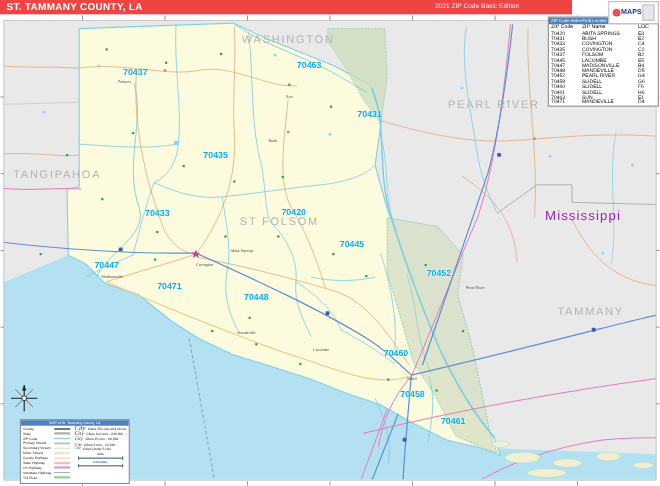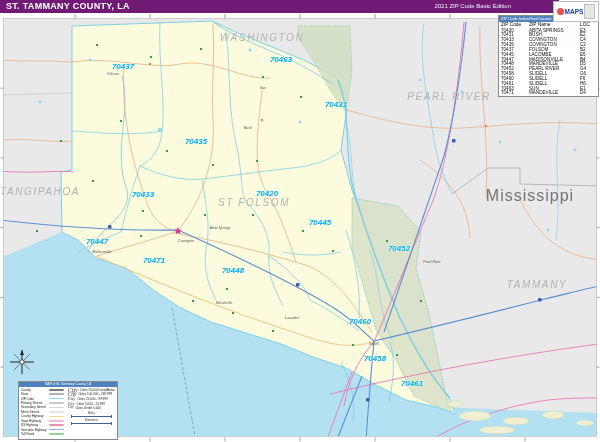--- a/index.html
+++ b/index.html
@@ -1,36 +1,36 @@
 <!DOCTYPE html>
 <html><head>
 <meta charset="utf-8">
 <style>
   html,body{margin:0;padding:0;background:#fff;}
   .stage{position:relative;width:600px;height:442px;overflow:hidden;background:#fff;
          font-family:"Liberation Sans",sans-serif;border:0;}
   
-  .titlebar{position:absolute;left:0;top:0;width:520px;height:13px;background:#701a75;z-index:30;padding-left:39px;}
+  .titlebar{position:absolute;left:0;top:0;width:520px;height:13px;background:#ef4444;z-index:30;}
   .titlebar .title{position:absolute;left:6px;top:1px;font-size:9px;font-weight:bold;color:#ffffff;letter-spacing:.3px;}
   .titlebar .edition{position:absolute;right:48px;top:3px;font-size:6px;color:#eaf2fb;}
   .logo{position:absolute;right:1px;top:1px;width:44px;height:19px;background:#ffffff;border:0.5px solid #bbb;
         z-index:31;display:flex;align-items:center;justify-content:center;gap:1px;}
   .logo-dot{width:7px;height:7px;border-radius:50%;background:radial-gradient(circle at 35% 35%,#f05050 55%,#c02020);}
   .logo-text{font-size:6.5px;font-weight:bold;color:#1c3f94;}
   .logo-box{width:9px;height:13px;background:#e7e7e7;border:0.5px solid #bfbfbf;}
   
   svg.map{position:absolute;left:0;top:0;z-index:1;}
   
-  #label-layer{position:absolute;left:0;top:0;width:500px;height:442px;z-index:10;pointer-events:none;font-style:italic;}
+  #label-layer{position:absolute;left:0;top:0;width:500px;height:442px;z-index:10;pointer-events:none;}
   #label-layer span{position:absolute;transform:translate(-50%,-50%);white-space:nowrap;}
   .county-label{font-size:10px;color:#b3b3b3;letter-spacing:1.6px;}
   .zip-label{font-size:8px;font-weight:bold;color:#00aeef;text-shadow:0 0 2px #ffffff,0 0 1px #ffffff;}
   .town-label{font-size:3.5px;color:#555;}
   .state-label{position:absolute;left:530px;top:196px;transform:translate(-50%,-50%);
-               font-size:16px;color:#737373;letter-spacing:1px;z-index:10;}
+               font-size:12px;color:#a21caf;letter-spacing:1px;z-index:10;}
   
   .ziptable{position:absolute;left:498px;top:15px;width:99px;background:rgba(255,255,255,.96);
             border:0.5px solid #8a8a8a;z-index:20;}
   .zt-title{background:#4f81bd;color:#fff;font-size:4px;line-height:6px;padding:0 2px;white-space:nowrap;overflow:hidden;}
   .zt-head{display:grid;grid-template-columns:28px 51px 16px;font-size:4.8px;line-height:6.5px;padding:0 2px;color:#000;}
   .zt-row{display:grid;grid-template-columns:28px 51px 16px;font-size:4.6px;line-height:4.85px;padding:0 2px;color:#111;}
   
   .legend{position:absolute;left:18px;top:381px;width:100px;height:59px;background:#ffffff;
           border:0.5px solid #8a8a8a;z-index:20;box-sizing:border-box;}
   .lg-title{background:#4f81bd;color:#fff;font-size:3.2px;line-height:4.5px;text-align:center;
@@ -237,21 +237,21 @@
       <line x1="596.5" y1="88.2" x2="599.5" y2="88.2"></line>
         <line x1="596.5" y1="157.9" x2="599.5" y2="157.9"></line>
       <line x1="596.5" y1="227.7" x2="599.5" y2="227.7"></line>
         <line x1="596.5" y1="297.4" x2="599.5" y2="297.4"></line>
       <line x1="596.5" y1="367.1" x2="599.5" y2="367.1"></line>
     </g>
   </svg>
 
   <div id="label-layer">
       <span class="county-label" style="left: 262px; top: 37px;">WASHINGTON</span>
-      <span class="county-label" style="left: 40px; top: 159px; margin-top: 32px;">TANGIPAHOA</span>
+      <span class="county-label" style="left: 52px; top: 159px;">TANGIPAHOA</span>
       <span class="county-label" style="left: 449px; top: 96px;">PEARL RIVER</span>
       <span class="county-label" style="left: 254px; top: 202px;">ST FOLSOM</span>
       <span class="county-label" style="left: 537px; top: 284px;">TAMMANY</span>
       <span class="zip-label" style="left: 123px; top: 66px;">70437</span>
       <span class="zip-label" style="left: 281px; top: 59px;">70463</span>
       <span class="zip-label" style="left: 196px; top: 141px;">70435</span>
       <span class="zip-label" style="left: 336px; top: 104px;">70431</span>
       <span class="zip-label" style="left: 143px; top: 194px;">70433</span>
       <span class="zip-label" style="left: 267px; top: 193px;">70420</span>
       <span class="zip-label" style="left: 320px; top: 222px;">70445</span>

